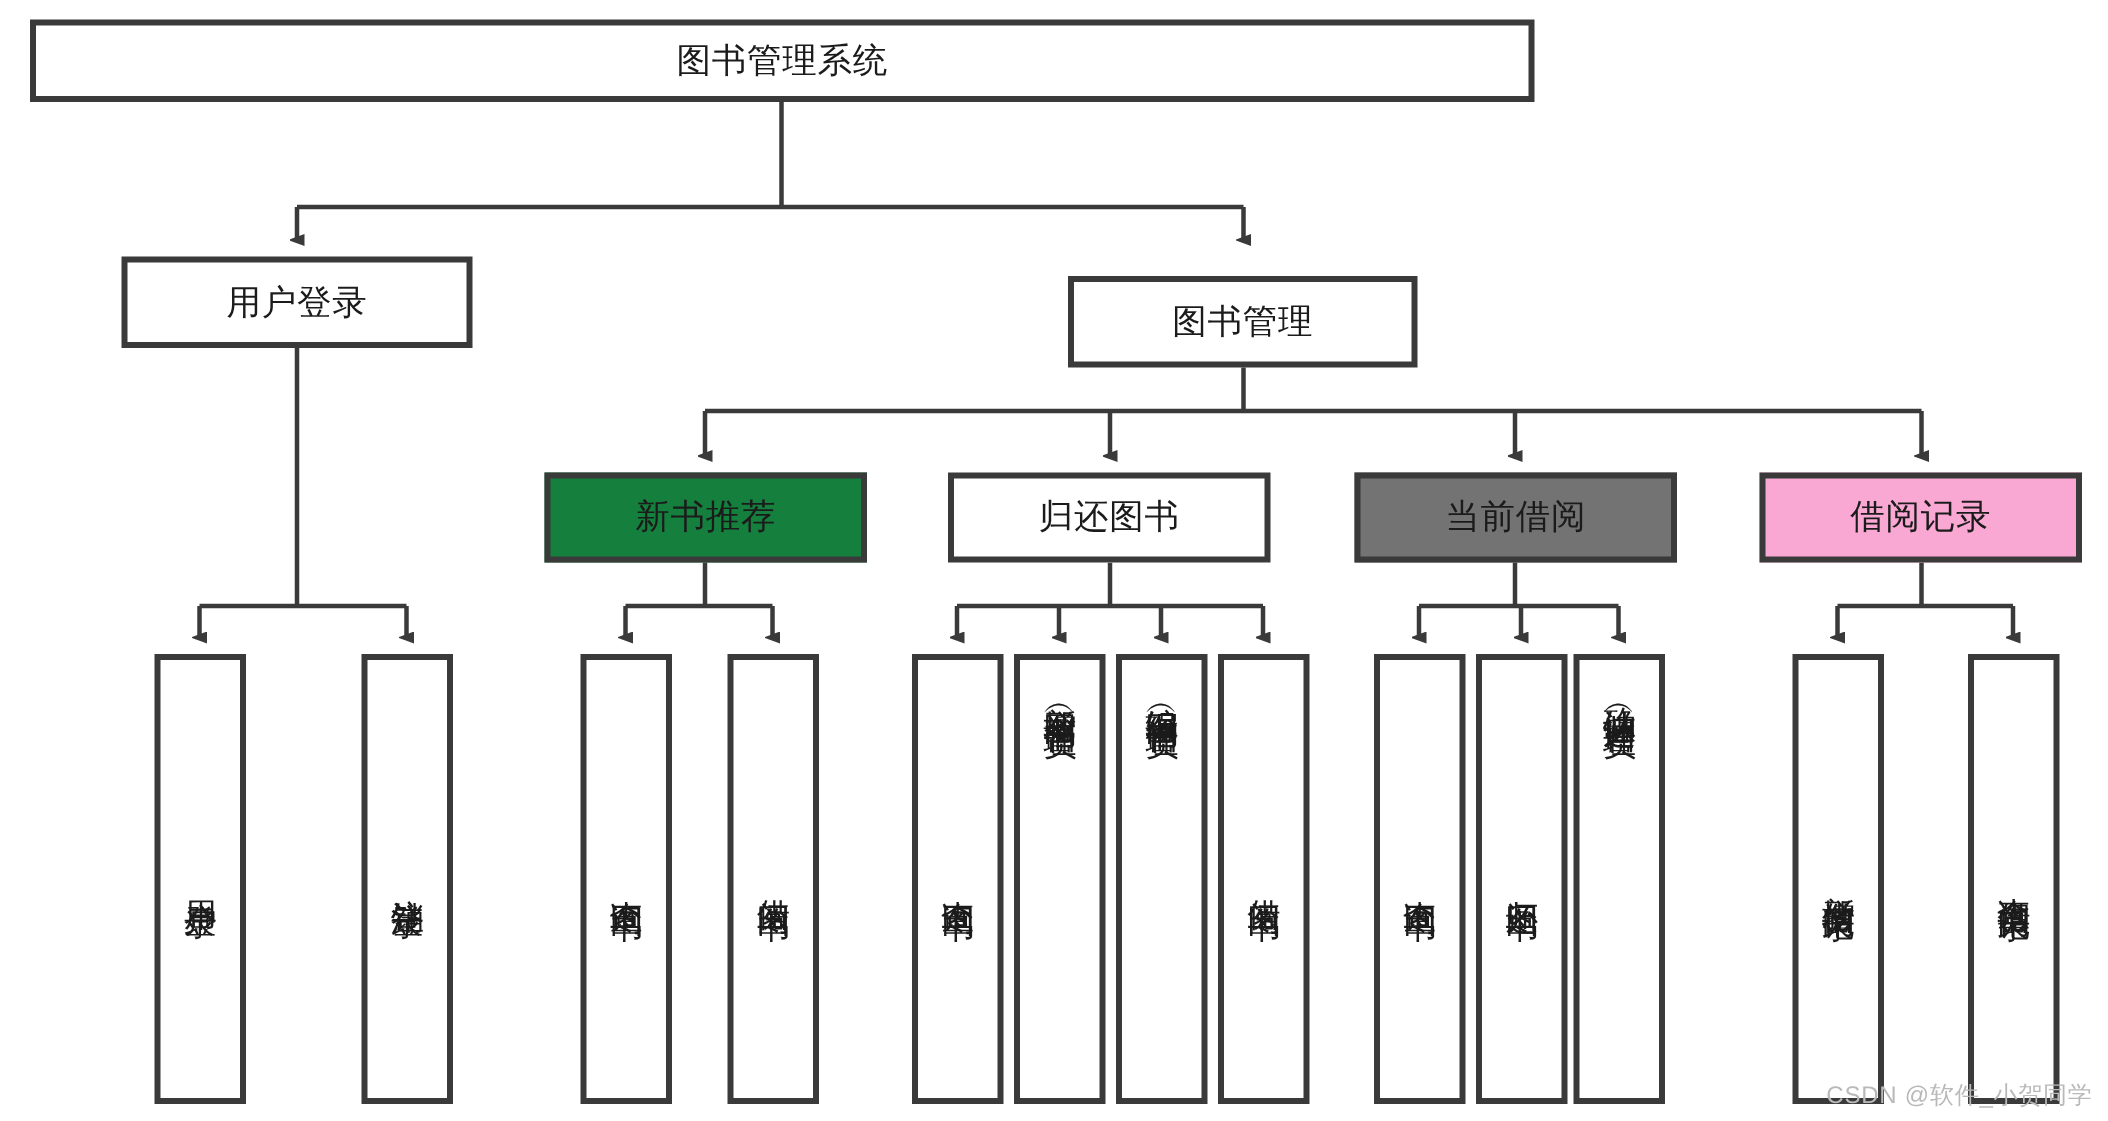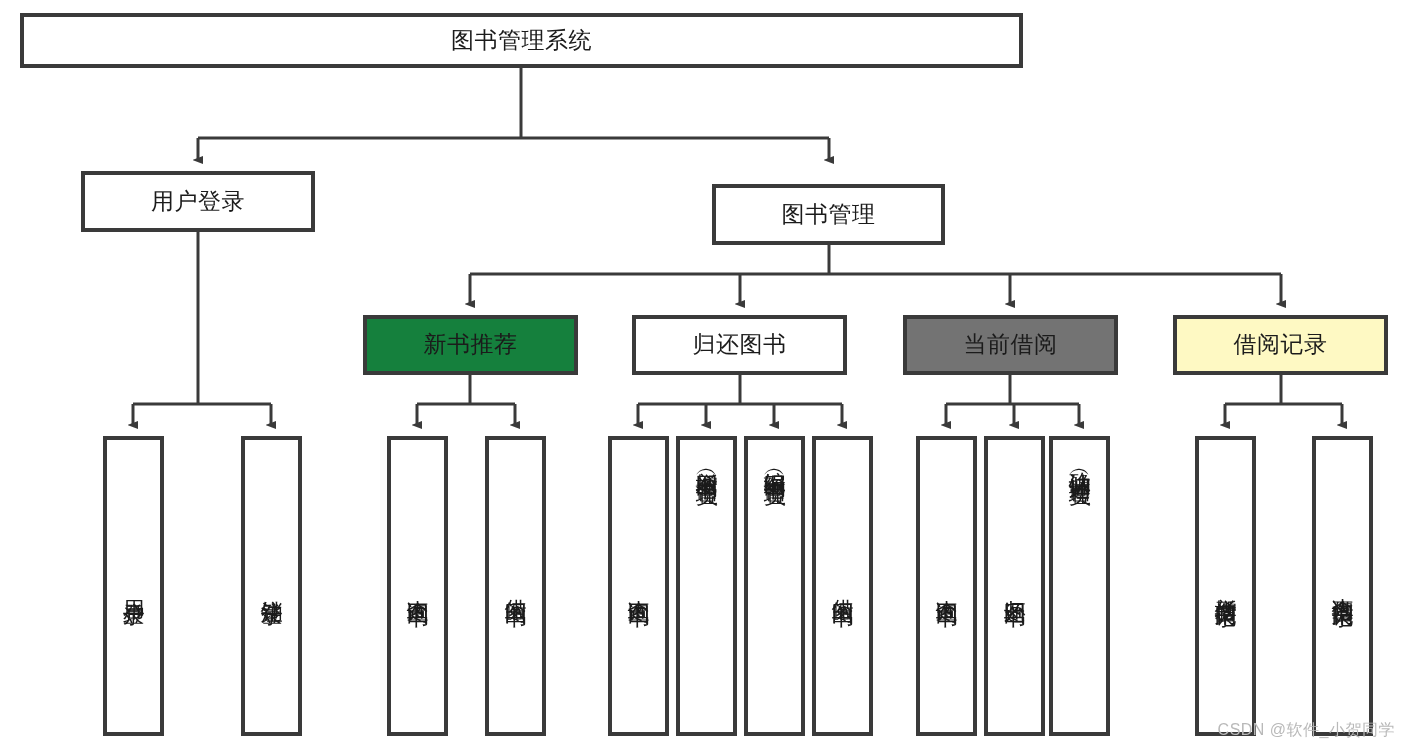--- a/index.html
+++ b/index.html
@@ -141,21 +141,21 @@
 
   <div class="node h-text" style="left: 363px; top: 315px; width: 215px; height: 60px; border-color: rgb(58, 58, 58); background: #15803d; color: rgb(27, 27, 27);">
     <span class="lbl">新书推荐</span>
   </div>
   <div class="node h-text" style="left: 632px; top: 315px; width: 215px; height: 60px; border-color: rgb(58, 58, 58); background: rgb(255, 255, 255); color: rgb(27, 27, 27);">
     <span class="lbl">归还图书</span>
   </div>
   <div class="node h-text" style="left: 903px; top: 315px; width: 215px; height: 60px; border-color: rgb(58, 58, 58); background: #737373; color: rgb(27, 27, 27);">
     <span class="lbl">当前借阅</span>
   </div>
-  <div class="node h-text" style="left: 1173px; top: 315px; width: 215px; height: 60px; border-color: rgb(58, 58, 58); background: #fef9c3; color: rgb(27, 27, 27);">
+  <div class="node h-text" style="left: 1173px; top: 315px; width: 215px; height: 60px; border-color: rgb(58, 58, 58); background: #f9a8d4; color: rgb(27, 27, 27);">
     <span class="lbl">借阅记录</span>
   </div>
 
   <div class="node v-text centered" style="left: 103px; top: 436px; width: 61px; height: 300px; border-color: rgb(58, 58, 58); background: rgb(255, 255, 255); color: rgb(27, 27, 27);">
     <span class="lbl">用户登录</span>
   </div>
   <div class="node v-text centered" style="left: 241px; top: 436px; width: 61px; height: 300px; border-color: rgb(58, 58, 58); background: rgb(255, 255, 255); color: rgb(27, 27, 27);">
     <span class="lbl">注销登录</span>
   </div>
   <div class="node v-text centered" style="left: 387px; top: 436px; width: 61px; height: 300px; border-color: rgb(58, 58, 58); background: rgb(255, 255, 255); color: rgb(27, 27, 27);">

